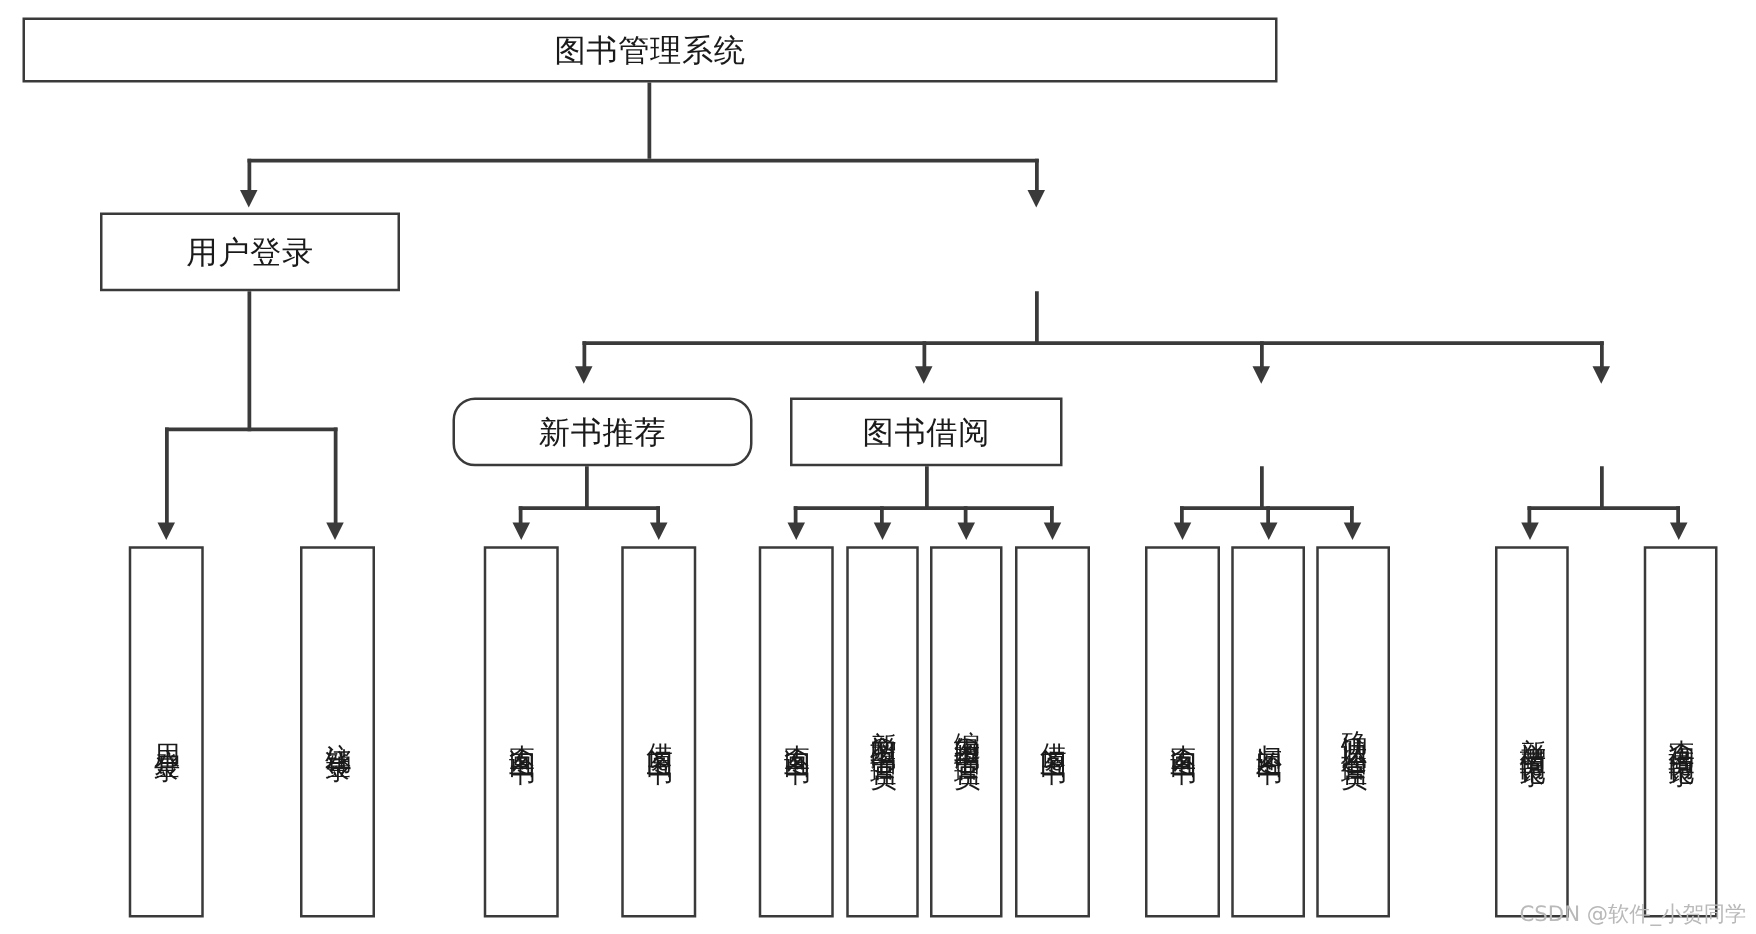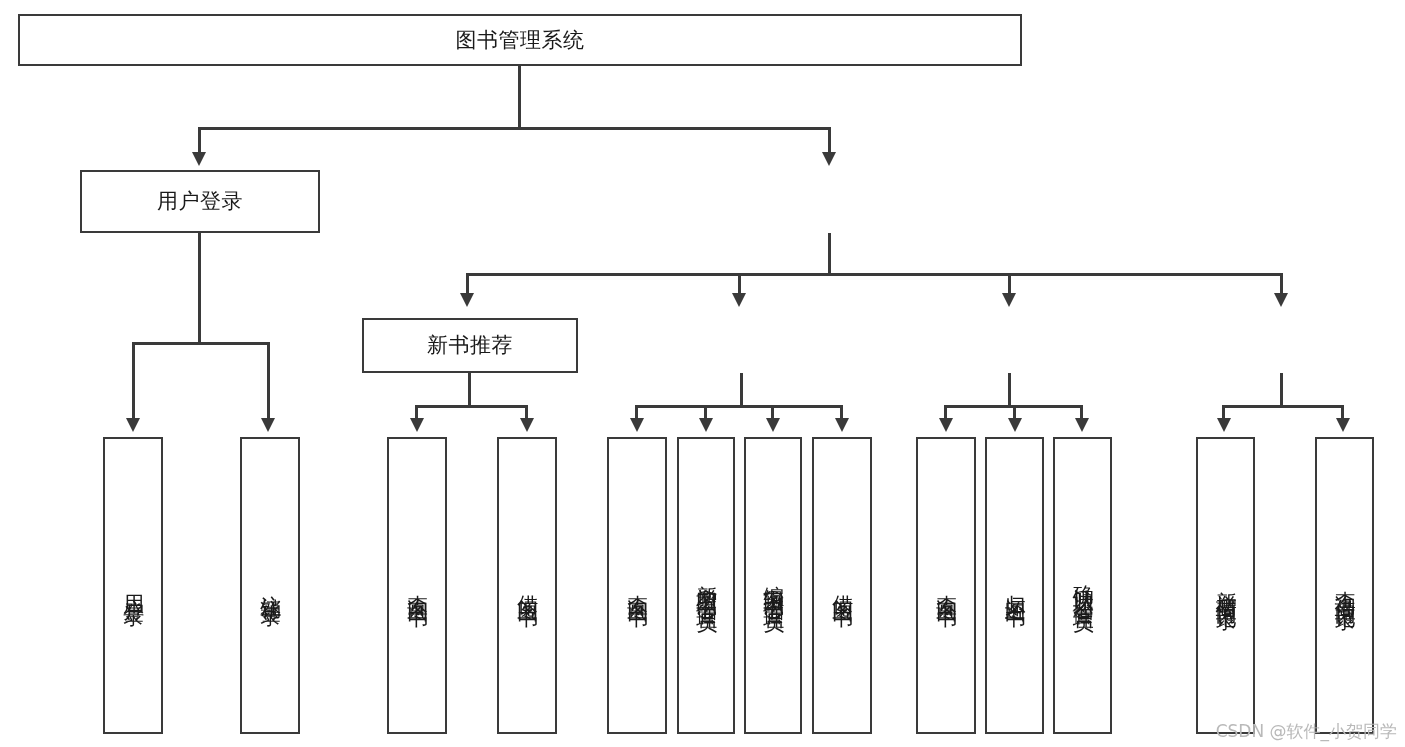--- a/index.html
+++ b/index.html
@@ -18,21 +18,21 @@
     color:#1a1a1a;
   }
   .node .lbl{
     display:block;
     text-align:center;
     line-height:1.0;
     white-space:nowrap;
   }
   
   .node.horiz .lbl{
-    font-size:21px;
+    font-size:25px;
     letter-spacing:0.5px;
   }
   
   .node.vert{
     align-items:center;
     justify-content:center;
   }
   .node.vert .lbl{
     writing-mode:vertical-rl;
     text-orientation:upright;
@@ -104,22 +104,25 @@
 
   <div class="conn vline" style="left:738px;top:273px;width:3px;height:22px;"></div>
   <div class="arrow" style="left:732px;top:293px;"></div>
 
   <div class="conn vline" style="left:1008px;top:273px;width:3px;height:22px;"></div>
   <div class="arrow" style="left:1002px;top:293px;"></div>
 
   <div class="conn vline" style="left:1280px;top:273px;width:3px;height:22px;"></div>
   <div class="arrow" style="left:1274px;top:293px;"></div>
 
-  <div class="node horiz" style="left:362px;top:318px;width:216px;height:55px;">
+  <div class="node horiz" style="left:362px;top:318px;width:240px;height:55px;border-radius:18px;">
     <span class="lbl">新书推荐</span>
+  </div>
+  <div class="node horiz" style="left:632px;top:318px;width:218px;height:55px;">
+    <span class="lbl">图书借阅</span>
   </div>
 
   <div class="conn vline" style="left:468px;top:373px;width:3px;height:35px;"></div>
   <div class="conn hline" style="left:415px;top:405px;width:113px;height:3px;"></div>
   <div class="conn vline" style="left:415px;top:405px;width:3px;height:15px;"></div>
   <div class="arrow" style="left:410px;top:418px;"></div>
   <div class="conn vline" style="left:525px;top:405px;width:3px;height:15px;"></div>
   <div class="arrow" style="left:520px;top:418px;"></div>
 
   <div class="conn vline" style="left:740px;top:373px;width:3px;height:35px;"></div>

